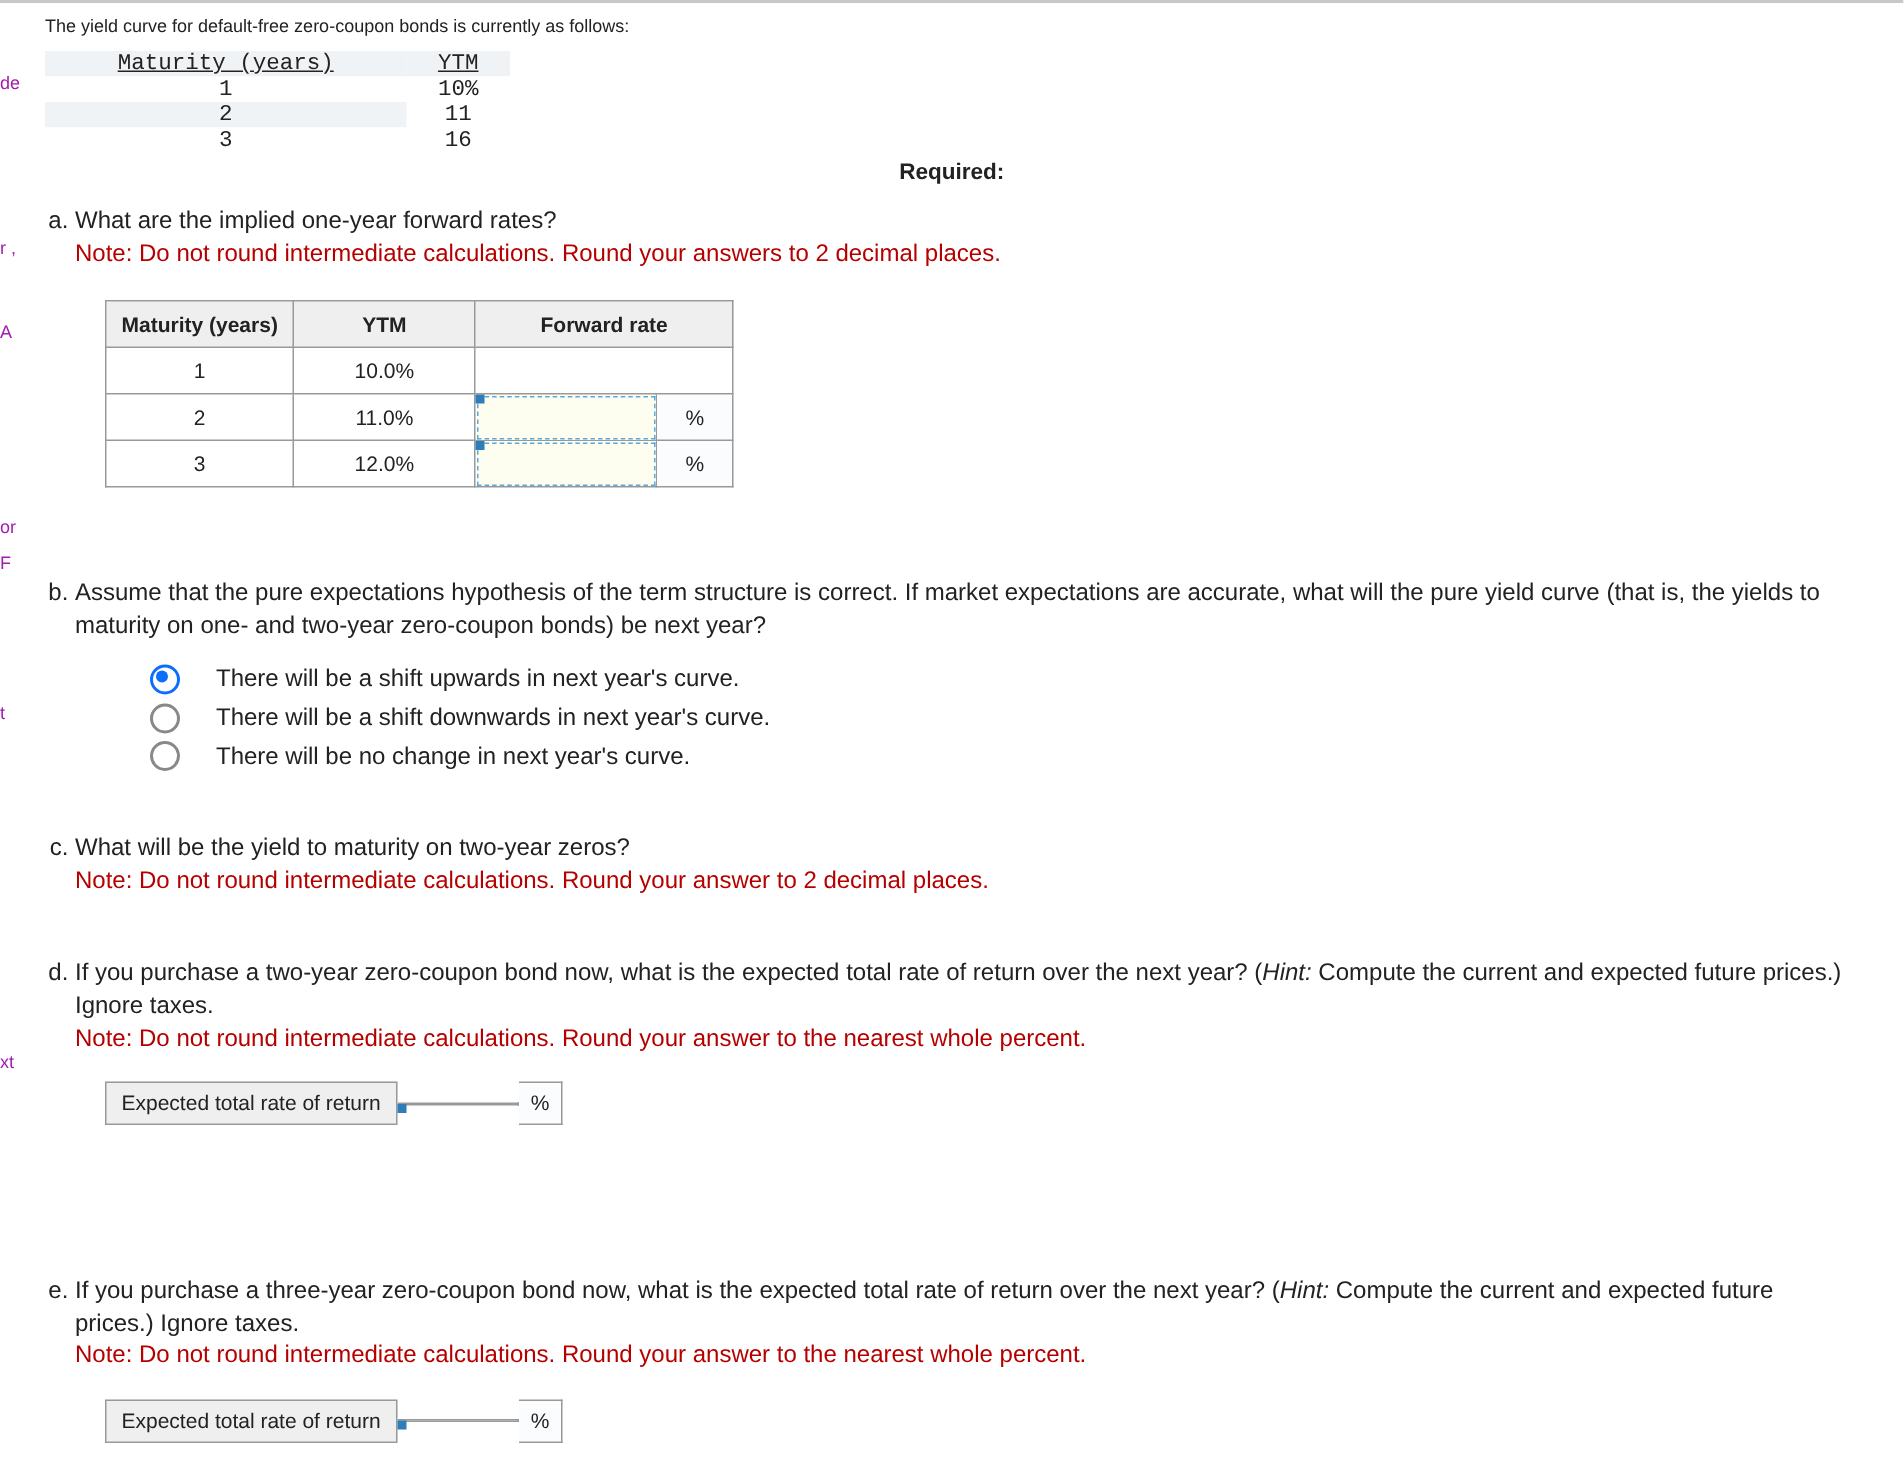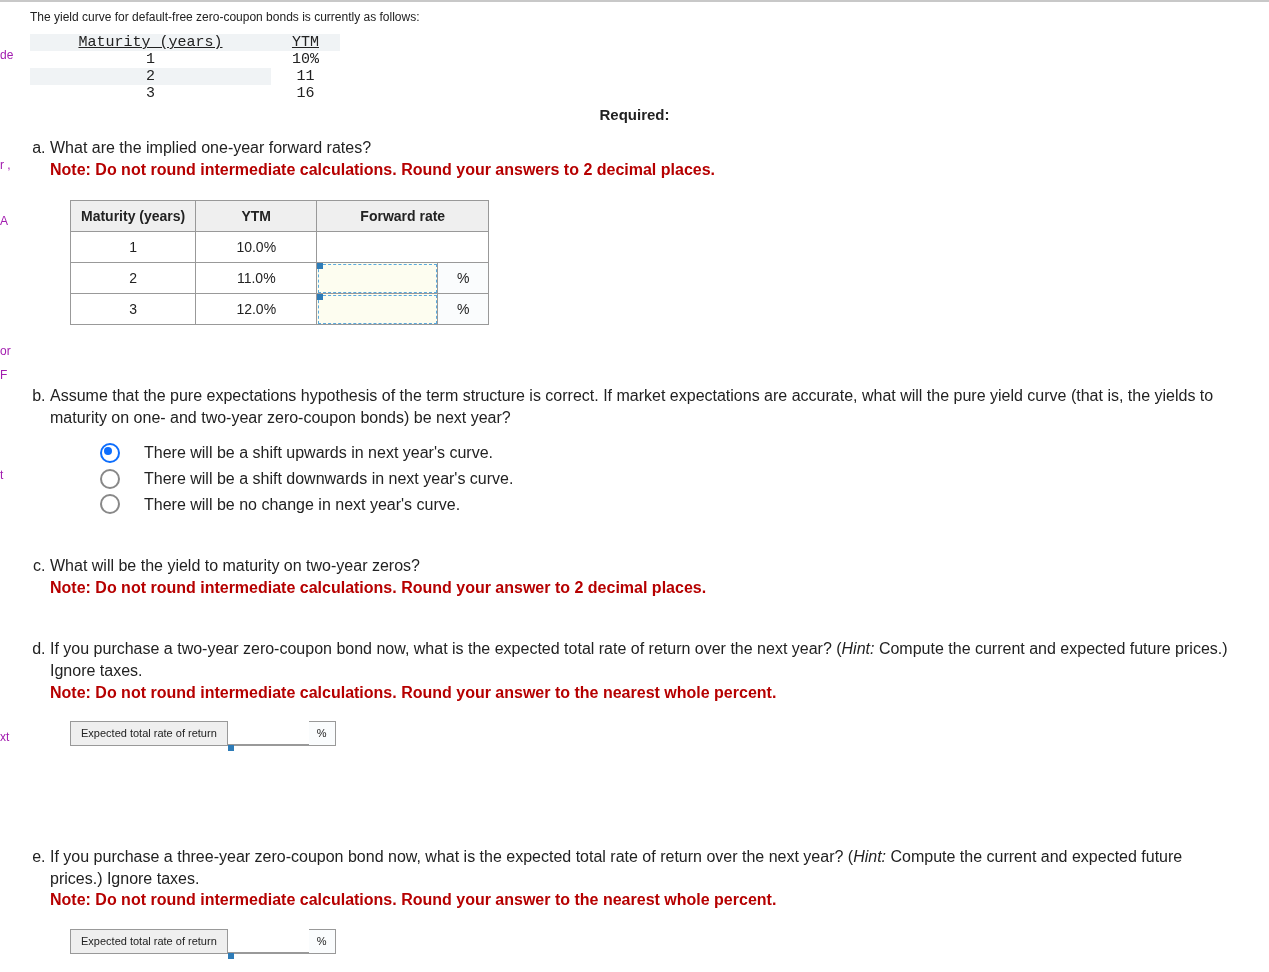--- a/index.html
+++ b/index.html
@@ -52,21 +52,21 @@
     padding-left: 20px;
     margin: 0;
   }
   ol.alpha > li {
     margin-bottom: 40px;
     font-size: 16px;
     line-height: 1.35;
   }
   .note-red {
     color: #b60000;
-    font-weight: bold;
+    font-weight: normal;
   }
 
   
   table.grid {
     border-collapse: collapse;
     margin: 20px 0 0 20px;
     font-size: 14px;
   }
   table.grid th,
   table.grid td {
@@ -127,23 +127,23 @@
     position:absolute;
     top:2px;left:2px;
     width:8px;height:8px;
     border-radius:50%;
     background:#0d6efd;
   }
 
   
   .answer-row {
     display:flex;
-    align-items:flex-end;
+    align-items:center;
     margin:18px 0 0 20px;
-    font-size:11px;
+    font-size:14px;
   }
   .answer-row .lbl {
     border:1px solid #999;
     background:#efefef;
     padding:4px 10px;
   }
   .answer-row .field {
     border:1px solid #999;
     border-left:none;
     width:80px;
@@ -175,21 +175,21 @@
 </style>
 </head>
 <body>
 
 <span class="edge-frag" style="top:48px">de</span>
 <span class="edge-frag" style="top:158px">r ,</span>
 <span class="edge-frag" style="top:214px">A</span>
 <span class="edge-frag" style="top:344px">or</span>
 <span class="edge-frag" style="top:368px">F</span>
 <span class="edge-frag" style="top:468px">t</span>
-<span class="edge-frag" style="top:730px">xt</span>
+<span class="edge-frag" style="top:701px">xt</span>
 
 <div class="page">
 
   <p class="intro">The yield curve for default-free zero-coupon bonds is currently as follows:</p>
 
   <table class="data-small">
     <tbody>
         <tr>
       <th>Maturity (years)</th>
       <th>YTM</th>

